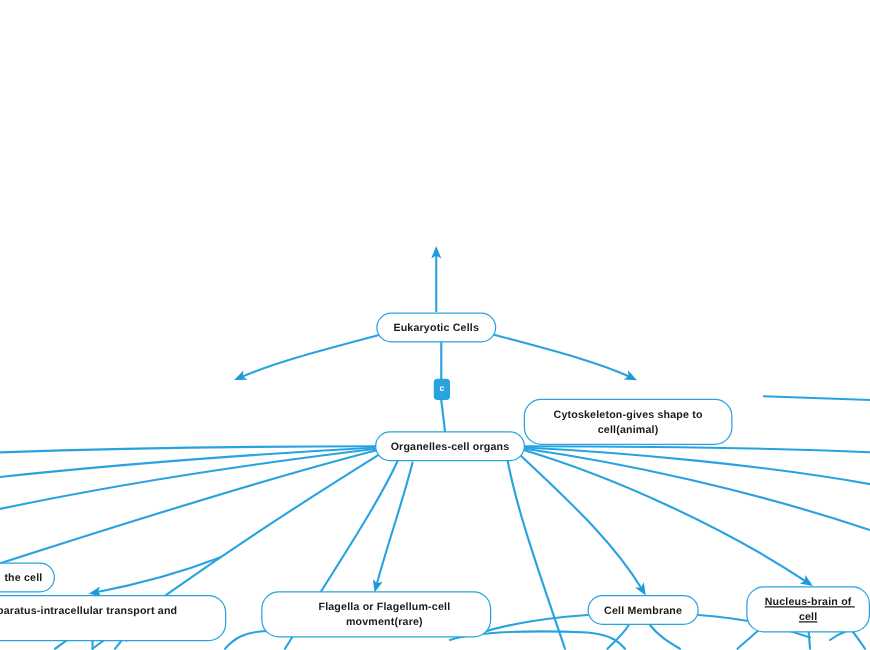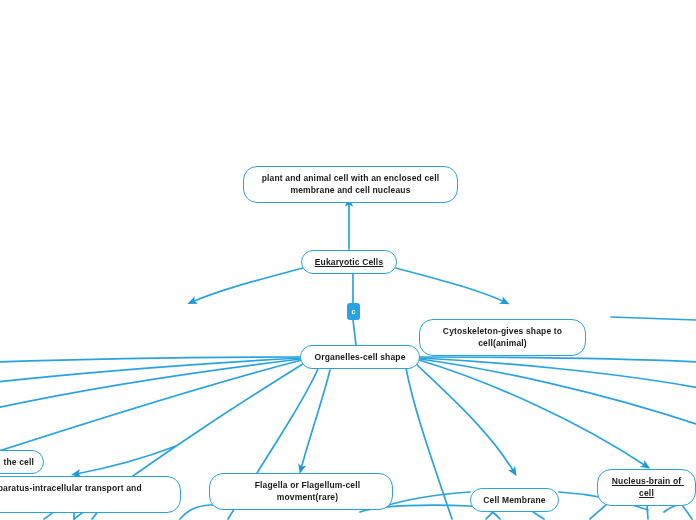--- a/index.html
+++ b/index.html
@@ -116,35 +116,34 @@
       <path d="M620,492 C610,502 600,510 590,519"></path>
       <path d="M646,492 L648,519"></path>
       <path d="M672,492 C680,502 686,510 692,519"></path>
 
       <path d="M180,519 C188,510 196,506 210,505 L252,505"></path>
       <path d="M360,512 C380,505 430,504 470,506 C490,508 496,514 500,519"></path>
       <path d="M664,512 C672,506 680,503 690,502"></path>
     </g>
   </svg>
 
-  <div class="node" style="left:243px; top:166px; width:215px; min-height:33px;">plant and animal cell with an enclosed cell membrane and cell nucleaus</div>
 
-  <div class="node" style="left:301px; top:250px; width:96px; min-height:24px;text-decoration:underline;">Eukaryotic Cells</div>
+  <div class="node" style="left:301px; top:250px; width:96px; min-height:24px;">Eukaryotic Cells</div>
 
 
   <div class="node" style="left:419px; top:319px; width:167px; min-height:24px;">Cytoskeleton-gives shape to cell(animal)</div>
 
   <div class="badge" style="left:347px; top:303px;">c</div>
 
-  <div class="node" style="left:300px; top:345px; width:120px; min-height:24px;">Organelles-cell shape</div>
+  <div class="node" style="left:300px; top:345px; width:120px; min-height:24px;">Organelles-cell organs</div>
 
   <div class="node" style="left:-28px; top:450px; width:72px; min-height:22px; justify-content:flex-end; padding-right:9px;">the cell</div>
 
   <div class="node left-align" style="left:-36px; top:476px; width:217px; min-height:32px;">gi Apparatus-intracellular transport and
 retion</div>
 
   <div class="node" style="left:209px; top:473px; width:184px; min-height:24px;padding-left:24px;">Flagella or Flagellum-cell movment(rare)</div>
 
-  <div class="node" style="left:470px; top:476px; width:89px; min-height:23px;margin-top:12px;">Cell Membrane</div>
+  <div class="node" style="left:470px; top:476px; width:89px; min-height:23px;">Cell Membrane</div>
 
   <div class="node" style="left:597px; top:469px; width:99px; min-height:23px;text-decoration:underline;">Nucleus-brain of cell</div>
 
 </div>
 
 </body></html>

